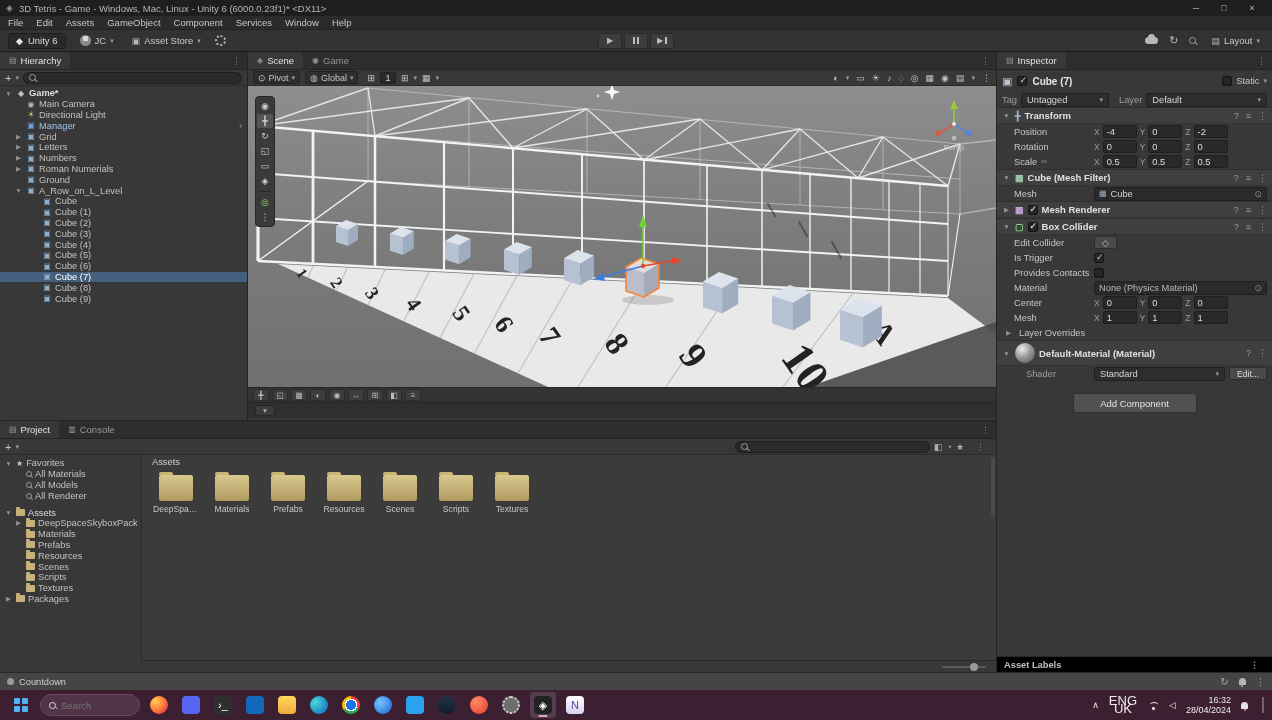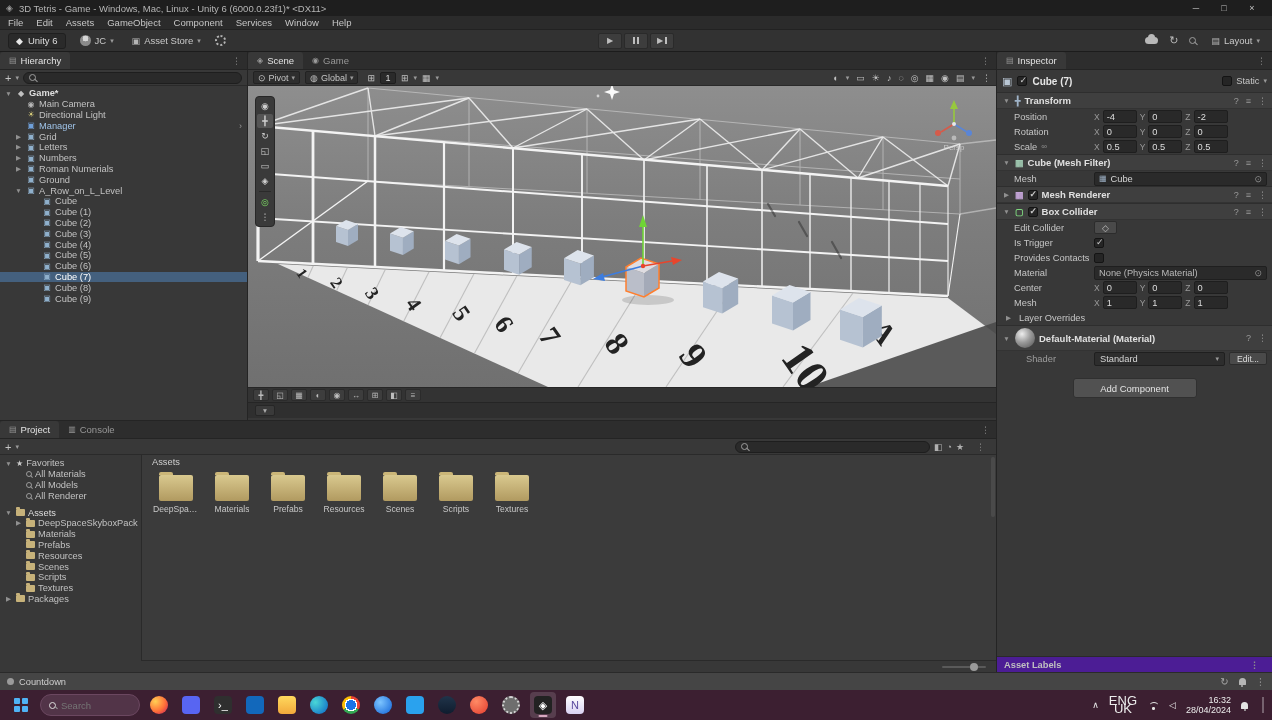--- a/index.html
+++ b/index.html
@@ -108,21 +108,21 @@
   .picker{margin-left:auto;color:#8f8f8f;font-size:9px}
   .cb{width:10px;height:10px;background:#252525;border:1px solid #141414;border-radius:2px;position:relative;flex:none}
   .cb.on::after{content:"\2713";position:absolute;left:1px;top:-2px;color:#c9c9c9;font-size:9px}
   .minibtn{height:13px;background:#4a4a4a;border:1px solid #2c2c2c;border-radius:2px;display:flex;align-items:center;
     justify-content:center;padding:0 7px;color:#ddd}
   .matball{width:20px;height:20px;border-radius:50%;flex:none;
     background:radial-gradient(circle at 35% 30%,#ededed,#9a9a9a 45%,#4e4e4e 100%)}
   .addcomp-wrap{display:flex;justify-content:center;margin-top:12px}
   .addcomp{width:124px;height:20px;background:#515151;border:1px solid #303030;border-radius:3px;
     display:flex;align-items:center;justify-content:center;font-size:9.5px;color:#e4e4e4}
-  .insfooter{position:absolute;left:0;bottom:0;width:100%;height:16px;border-top:1px solid #2a2a2a;background:#4c1d95;
+  .insfooter{position:absolute;left:0;bottom:0;width:100%;height:16px;border-top:1px solid #2a2a2a;background:#000000;
     display:flex;align-items:center;padding:0 7px;font-size:9.3px;color:#c0c0c0;font-weight:bold}
 
   
   .project{left:0;top:420px;width:996px;height:252px;border-top:1px solid #242424}
   .pbody{position:absolute;left:0;top:34px;right:0;bottom:0}
   .ptree{position:absolute;left:0;top:0;bottom:0;width:140px;background:#383838;padding-top:3px;overflow:hidden}
   .pcontent{position:absolute;left:141px;top:0;right:0;bottom:12px;background:#3b3b3b;border-left:1px solid #2a2a2a}
   .pheader{height:14px;display:flex;align-items:center;padding:0 10px;font-size:9.3px;color:#cfcfcf}
   .folders{display:flex;gap:12px;padding:6px 12px;flex-wrap:wrap}
   .fcell{width:44px;display:flex;flex-direction:column;align-items:center;gap:3px}
@@ -609,20 +609,32 @@
         <span style="color:#b9c6d4;font-size:11px">▣</span>
         <span class="cb on"></span>
         <span style="font-weight:bold;color:#e6e6e6;font-size:10px">Cube (7)</span>
         <span style="margin-left:auto;display:flex;align-items:center;gap:4px">
           <span class="cb"></span>
           <span>Static</span>
           <span class="caret">▾</span>
         </span>
       </div>
 
+      <div class="irow">
+        <span class="dim">Tag</span>
+        <div class="dd" style="width:88px">
+          <span>Untagged</span>
+            <span class="caret">▾</span>
+        </div>
+        <span class="dim" style="margin-left:6px">Layer</span>
+        <div class="dd" style="flex:1">
+          <span>Default</span>
+            <span class="caret">▾</span>
+        </div>
+      </div>
 
       <div class="chead">
         <span class="fold">▼</span>
         <span class="compicon" style="color:#9fb3c8">╋</span>
         <span>Transform</span>
         <div class="htrio">
           <span>?</span>
           <span>≡</span>
           <span>⋮</span>
         </div>

